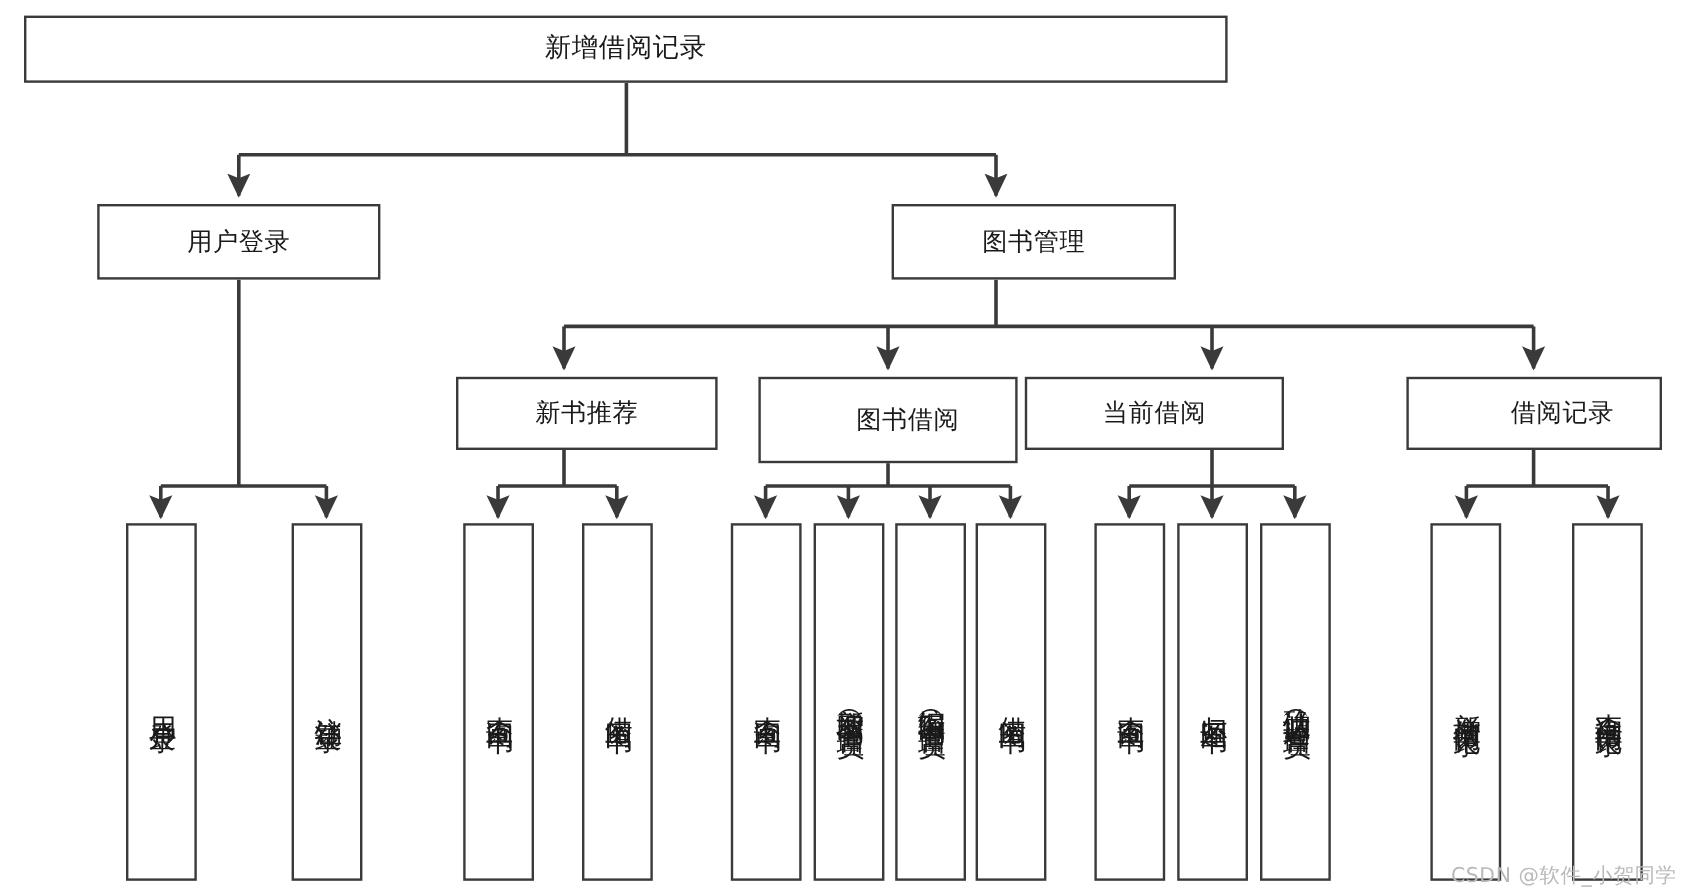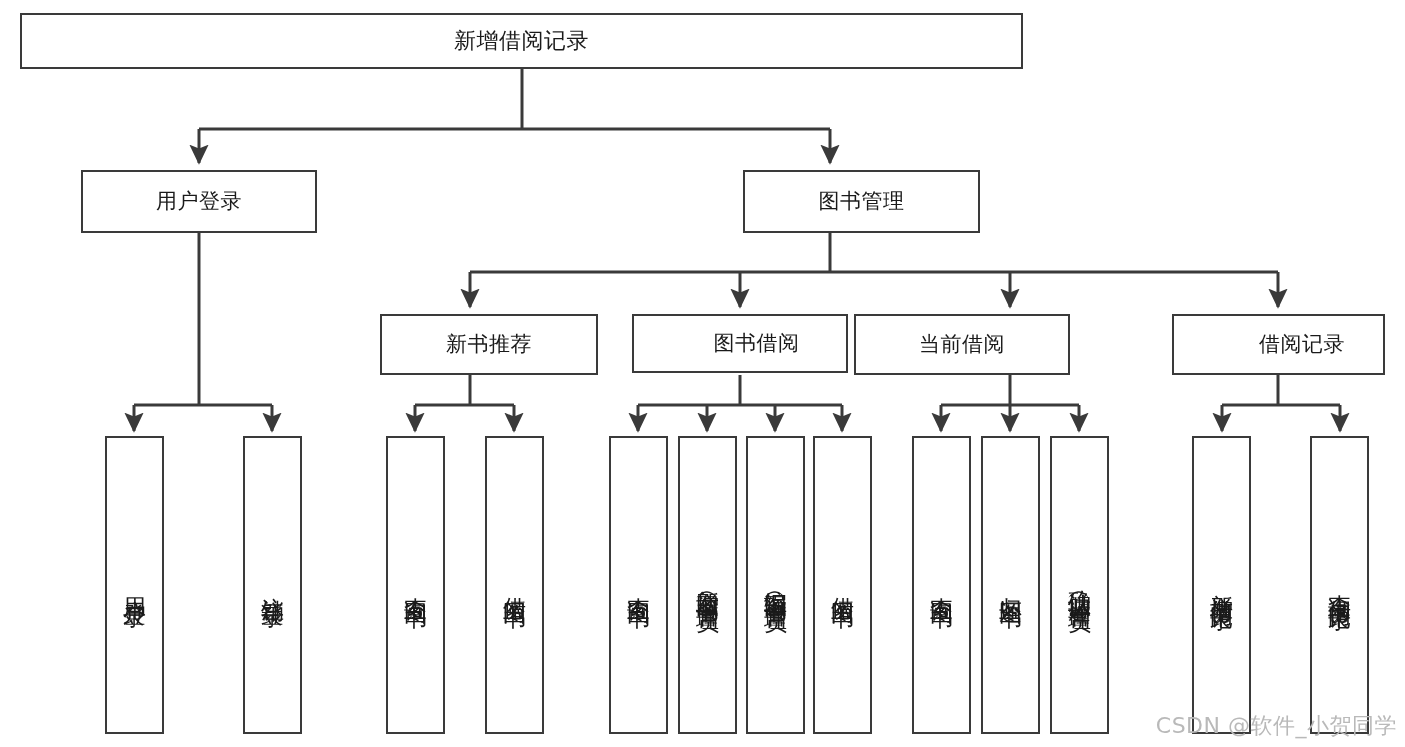--- a/index.html
+++ b/index.html
@@ -53,21 +53,21 @@
     -webkit-writing-mode:vertical-rl;
     font-size:23px;
     line-height:1.18;
     letter-spacing:3px;
     white-space:nowrap;
   }
   .watermark{
     position:absolute;
     right:8px;
     bottom:6px;
-    font-size:22px;
+    font-size:17px;
     color:#b9b9b9;
     letter-spacing:0.5px;
     z-index:5;
     white-space:nowrap;
     font-family:"DejaVu Sans","Liberation Sans",sans-serif;
   }
 </style>
 </head>
 <body>
 
@@ -130,21 +130,21 @@
   <div class="node h-node" style="left:81px;top:170px;width:236px;height:63px;">
     <span class="label">用户登录</span>
   </div>
   <div class="node h-node" style="left:711px;top:170px;width:237px;height:63px;margin-left:32px;">
     <span class="label">图书管理</span>
   </div>
 
   <div class="node h-node" style="left:380px;top:314px;width:218px;height:61px;">
     <span class="label">新书推荐</span>
   </div>
-  <div class="node h-node" style="left:632px;top:314px;width:216px;height:59px;padding-left:33px;">
+  <div class="node h-node" style="left:632px;top:314px;width:216px;height:72px;padding-left:33px;">
     <span class="label">图书借阅</span>
   </div>
   <div class="node h-node" style="left:854px;top:314px;width:216px;height:61px;">
     <span class="label">当前借阅</span>
   </div>
   <div class="node h-node" style="left:1172px;top:314px;width:213px;height:61px;padding-left:47px;">
     <span class="label">借阅记录</span>
   </div>
 
   <div class="node leaf" style="left:105px;top:436px;width:59px;height:298px;">

